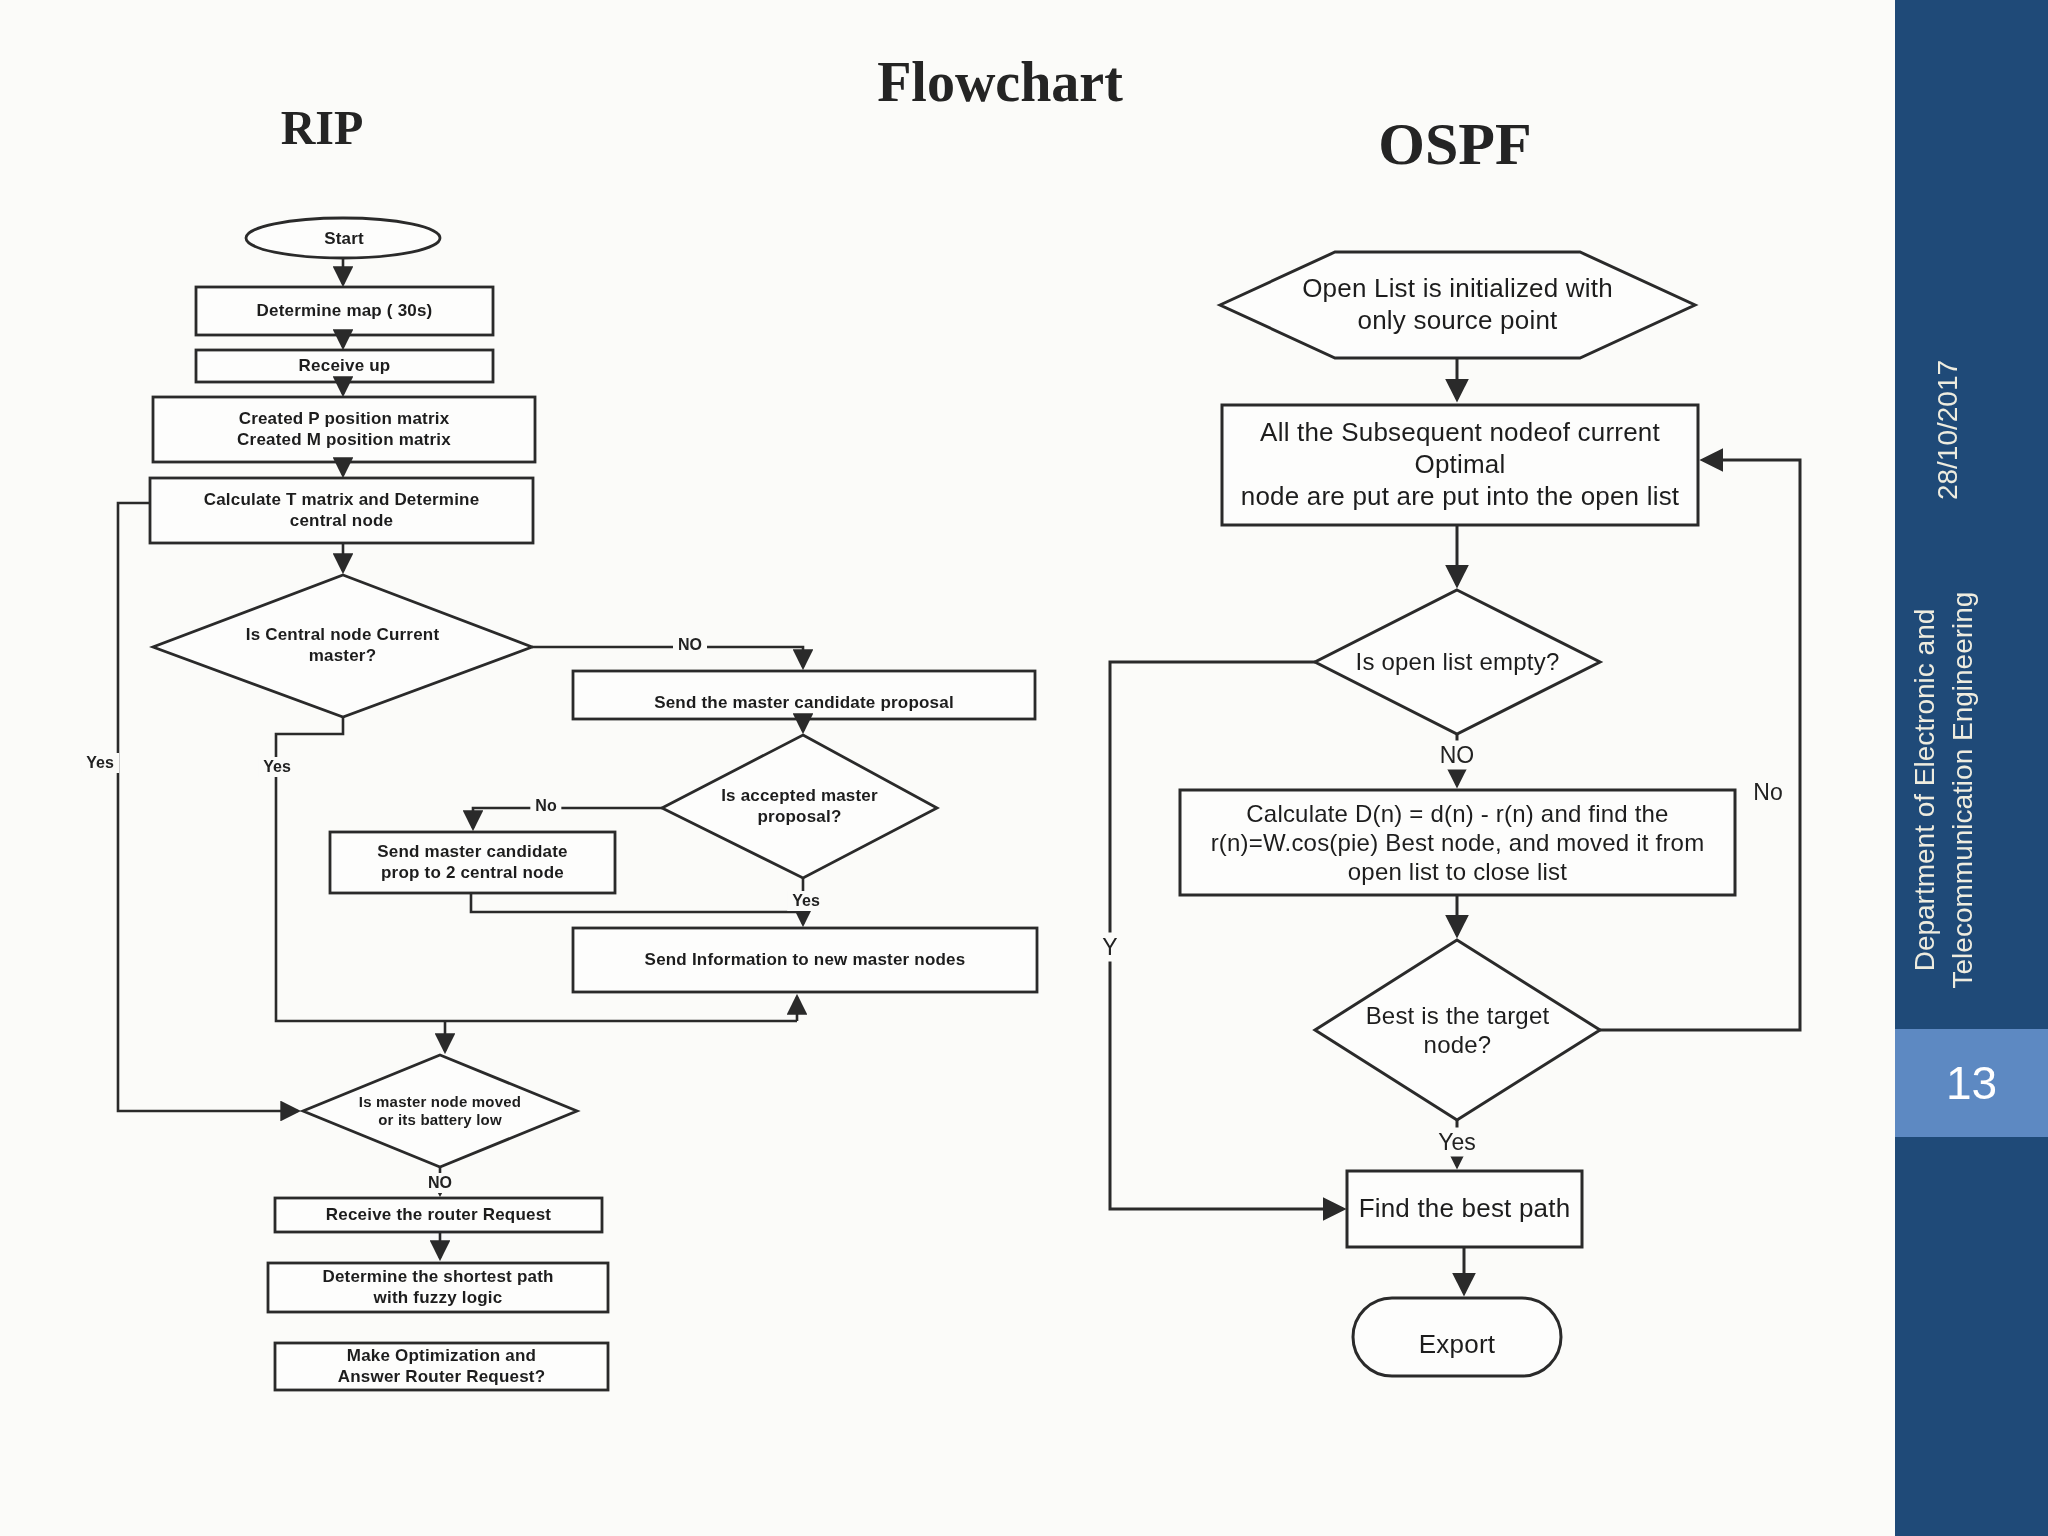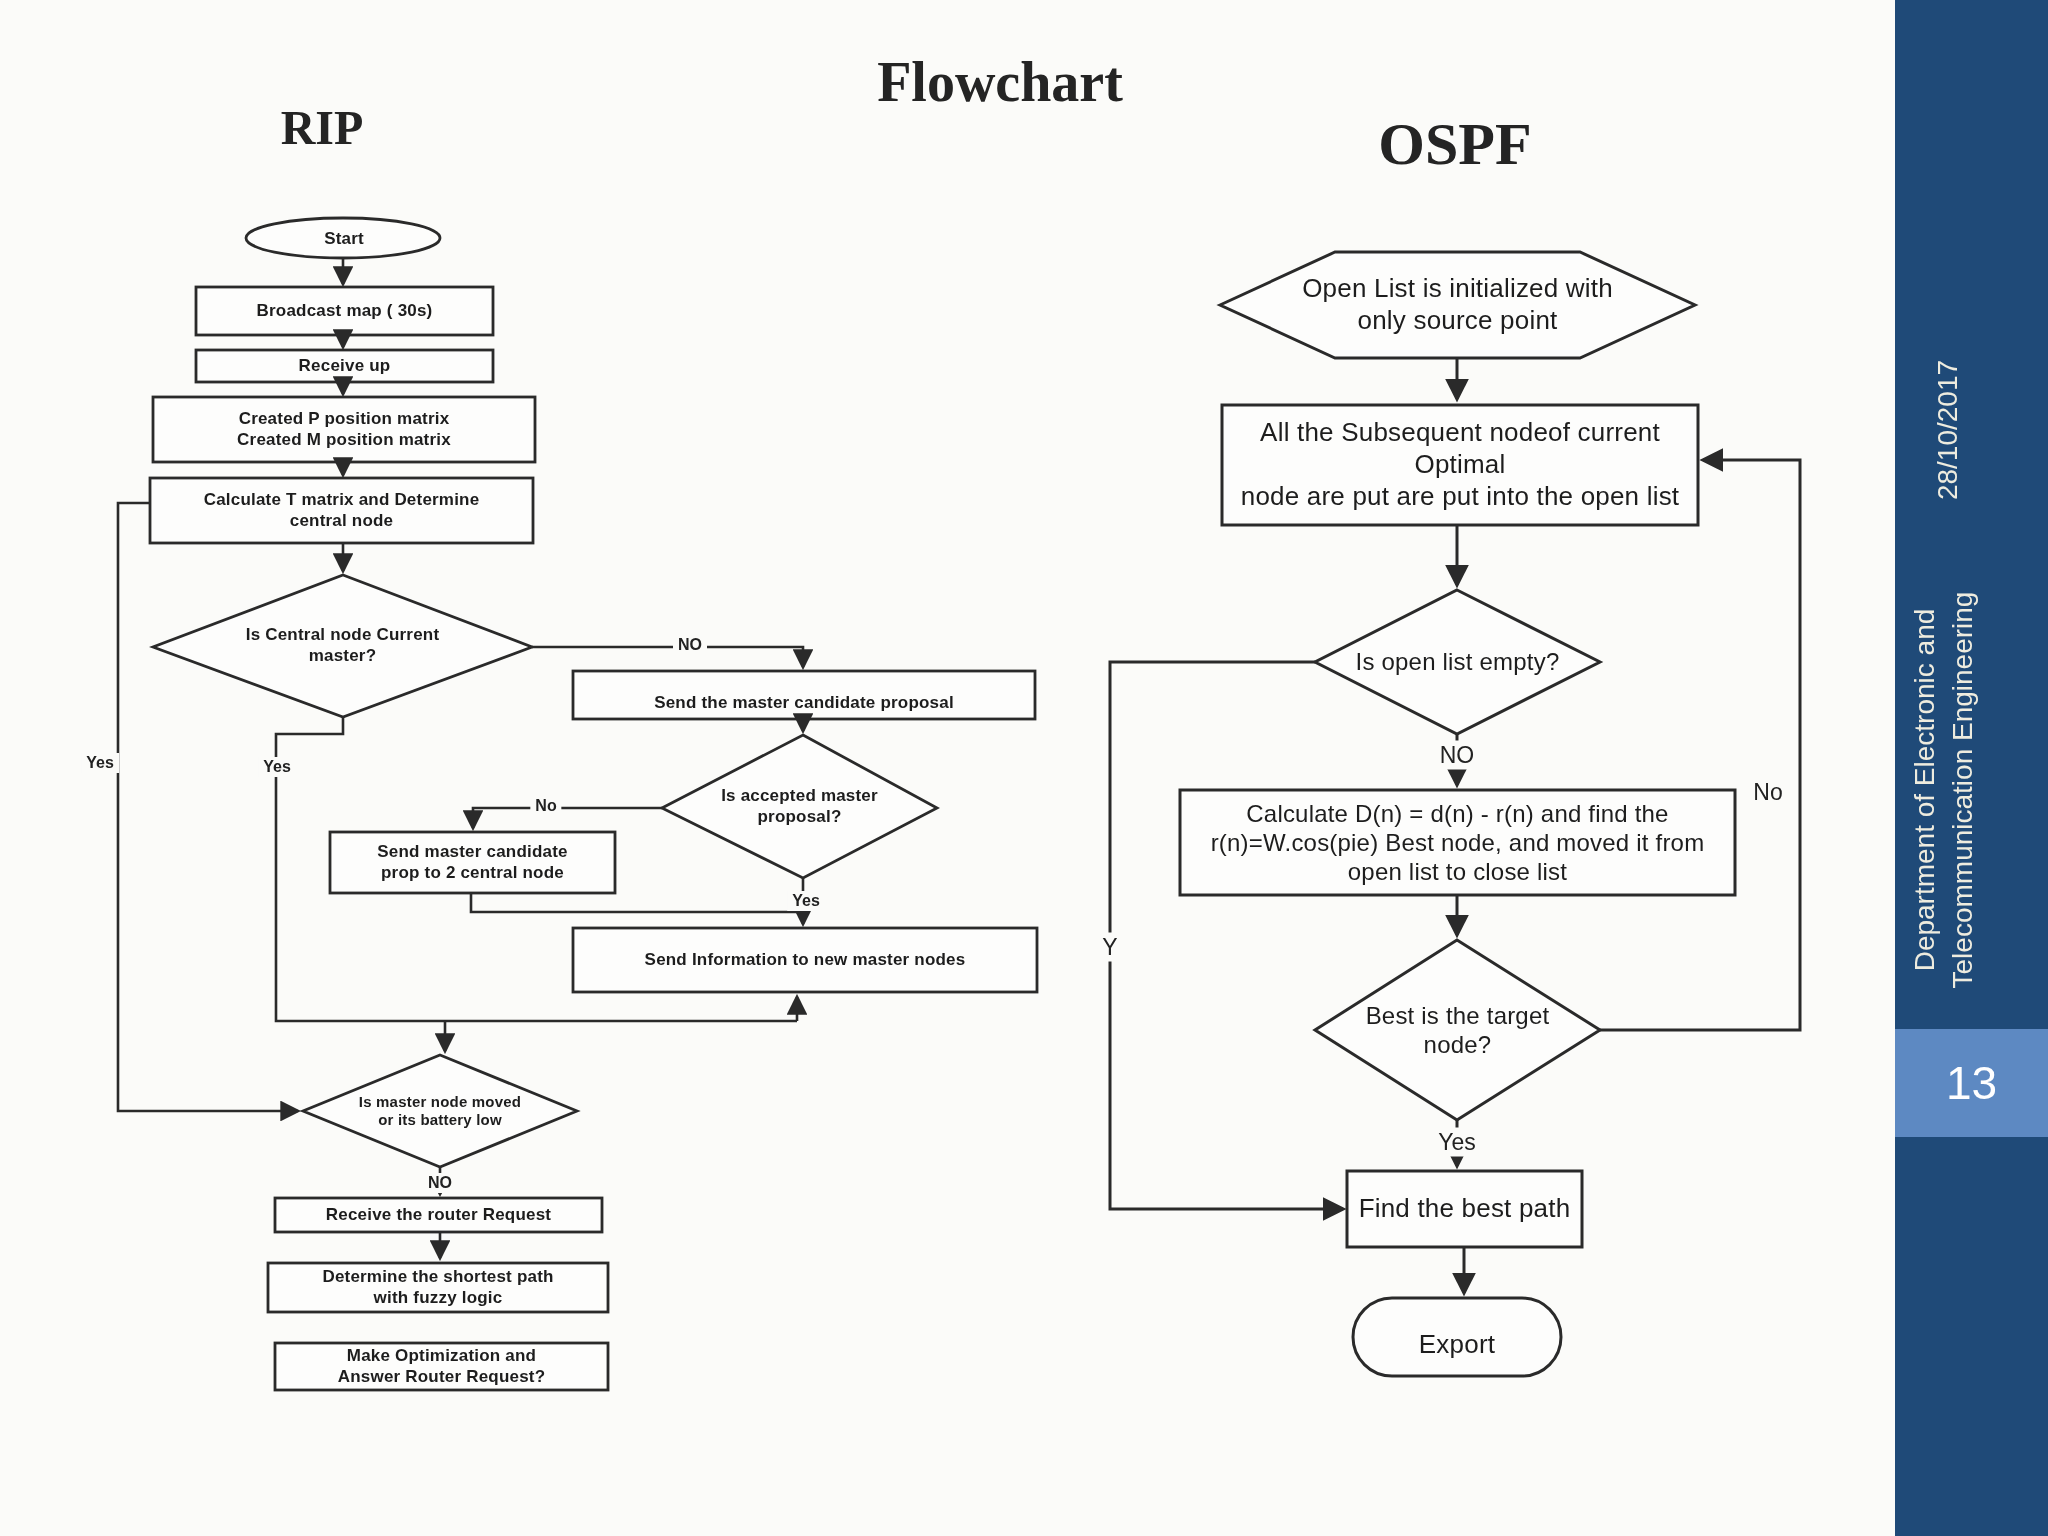--- a/index.html
+++ b/index.html
@@ -101,21 +101,21 @@
       <path d="M1315 662 L1110 662 L1110 1209 L1343 1209" marker-end="url(#arr)"></path>
       <path d="M1600 1030 L1800 1030 L1800 460 L1703 460" marker-end="url(#arr)"></path>
     </g>
   </svg>
 
   <div id="main-title" class="serif-title">Flowchart</div>
   <div id="rip-title" class="serif-title">RIP</div>
   <div id="ospf-title" class="serif-title">OSPF</div>
 
   <div class="node-text rip-text" style="left:247px;top:219px;width:194px;height:40px;">Start</div>
-  <div class="node-text rip-text" style="left:196px;top:287px;width:297px;height:48px;">Broadcast map ( 30s)</div>
+  <div class="node-text rip-text" style="left:196px;top:287px;width:297px;height:48px;">Determine map ( 30s)</div>
   <div class="node-text rip-text" style="left:196px;top:350px;width:297px;height:32px;">Receive up</div>
   <div class="node-text rip-text" style="left:153px;top:397px;width:382px;height:65px;">Created P position matrix
 Created M position matrix</div>
   <div class="node-text rip-text" style="left:150px;top:478px;width:383px;height:65px;">Calculate T matrix and Determine
 central node</div>
   <div class="node-text rip-text" style="left:153px;top:575px;width:379px;height:142px;">Is Central node Current
 master?</div>
   <div class="node-text rip-text" style="left:573px;top:671px;width:462px;height:64px;">Send the master candidate proposal</div>
   <div class="node-text rip-text" style="left:662px;top:735px;width:275px;height:143px;">Is accepted master
 proposal?</div>

